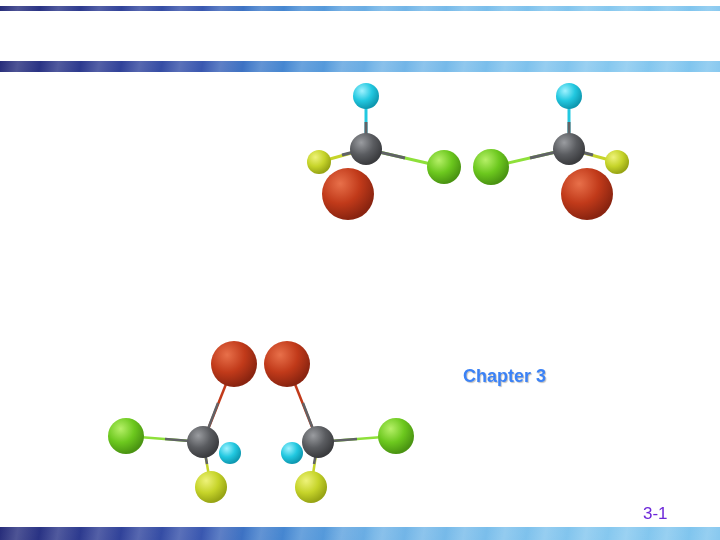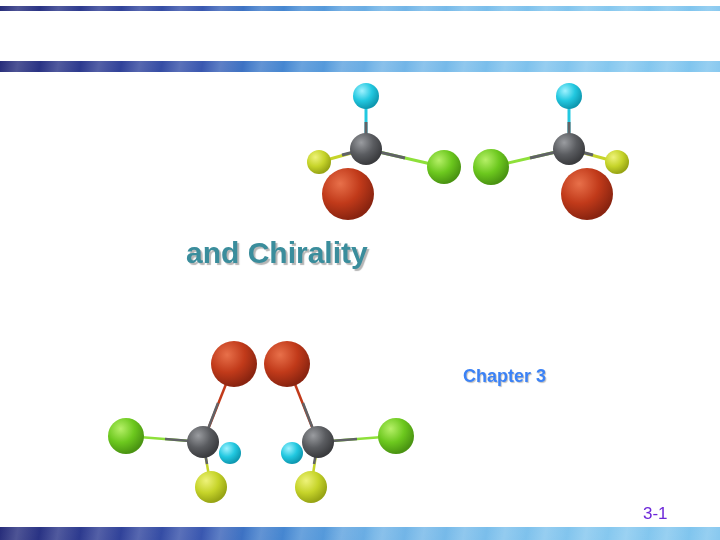--- a/index.html
+++ b/index.html
@@ -104,18 +104,17 @@
     <line x1="318" y1="442" x2="314" y2="464" stroke="#606266" stroke-width="2.5"></line>
     <circle cx="287" cy="364" r="23" fill="url(#g-red)"></circle>
     <circle cx="396" cy="436" r="18" fill="url(#g-green)"></circle>
     <circle cx="292" cy="453" r="11" fill="url(#g-cyan)"></circle>
     <circle cx="318" cy="442" r="16" fill="url(#g-carbon)"></circle>
     <circle cx="311" cy="487" r="16" fill="url(#g-yellow)"></circle>
   </g>
 </svg>
 
 <div class="title">
-  <div>and Chirality</div>
 </div>
 
 <div class="chapter">Chapter 3</div>
 
 <div class="slidenum">3-1</div>
 
 </body></html>

